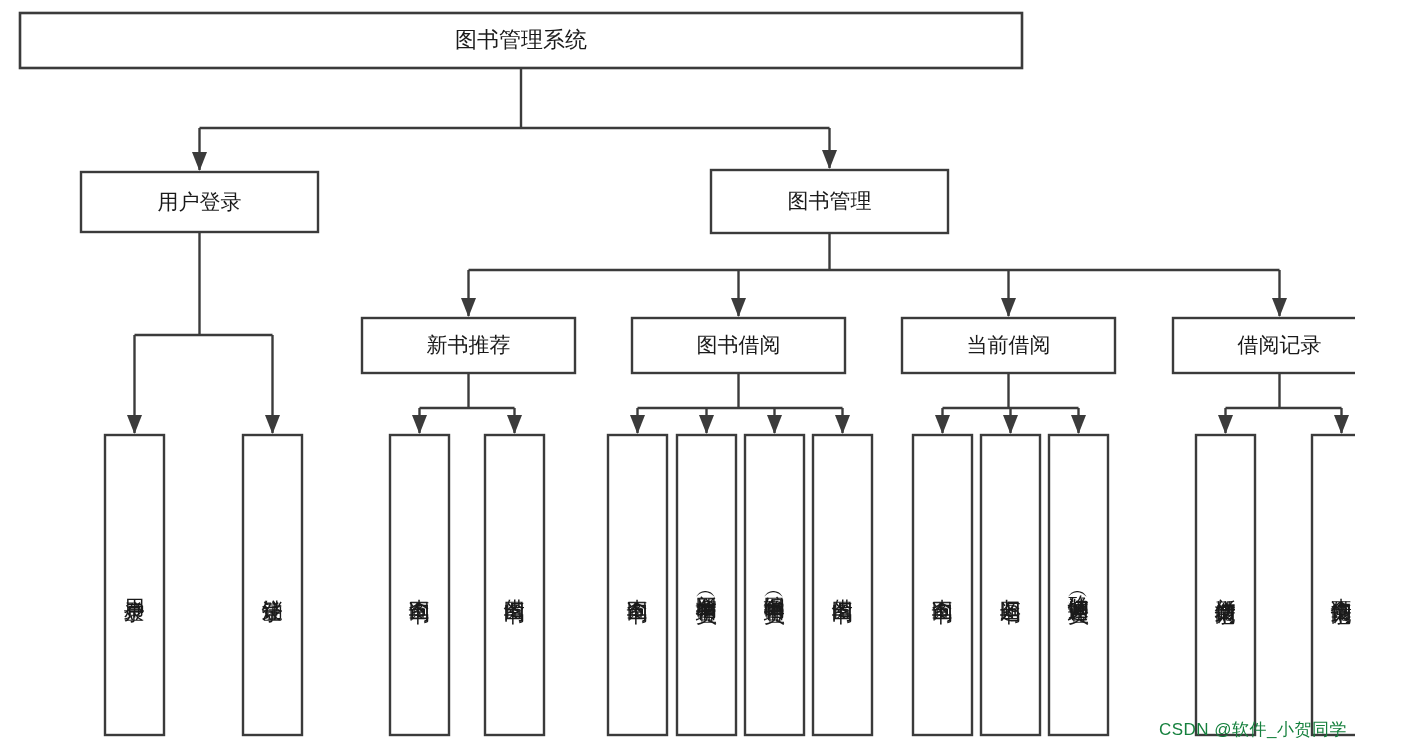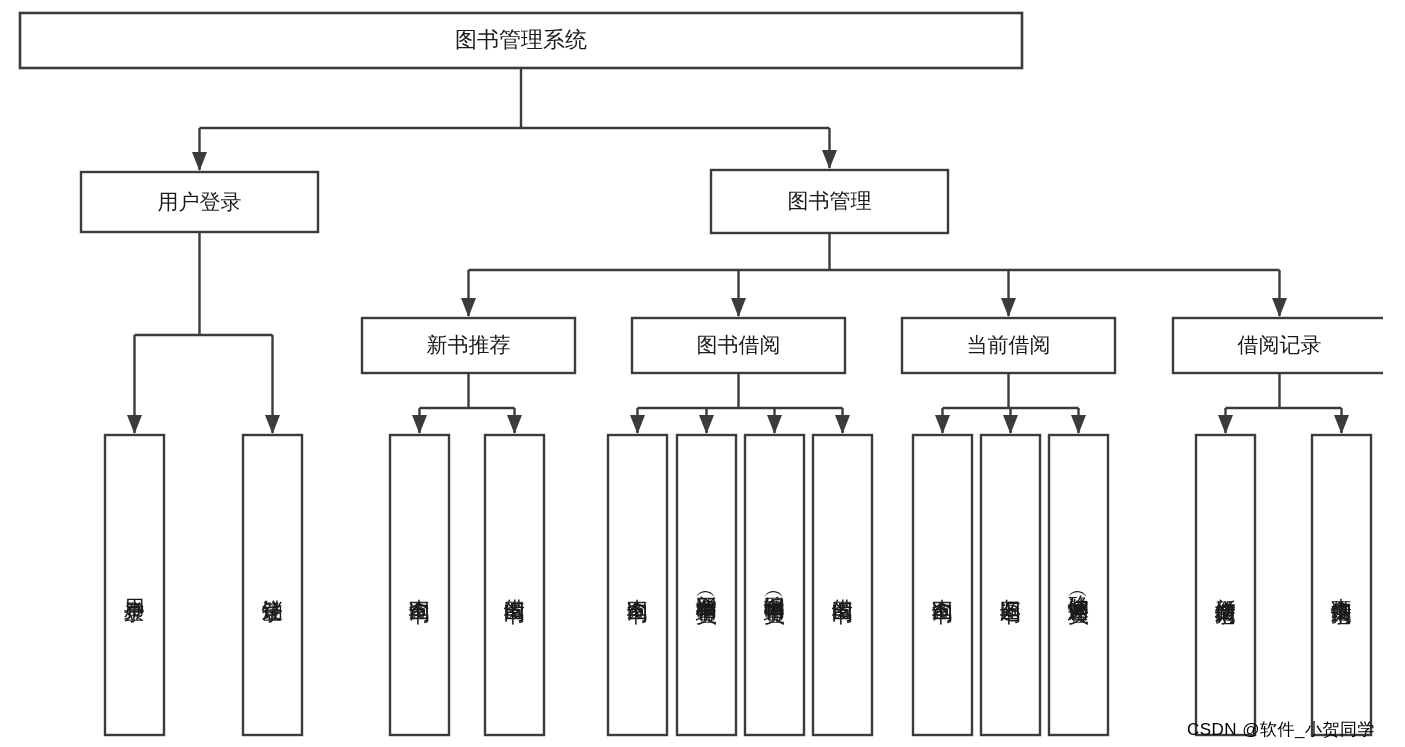--- a/index.html
+++ b/index.html
@@ -10,21 +10,20 @@
   }
   body {
     font-family: "Liberation Sans", "DejaVu Sans", sans-serif;
   }
   #diagram-root {
     position: relative;
     width: 1355px;
     height: 747px;
     background: #ffffff;
     overflow: hidden;
-    padding-left: 28px;
   }
   svg.diagram-canvas {
     position: absolute;
     top: 0;
     left: 0;
     width: 1405px;
     height: 747px;
     display: block;
   }
   .node-box {
@@ -71,21 +70,21 @@
     letter-spacing: 1.5px;
     color: #1a1a1a;
     white-space: nowrap;
   }
   .watermark {
     position: absolute;
     right: 8px;
     bottom: 6px;
     font-family: "Liberation Sans", "DejaVu Sans", sans-serif;
     font-size: 17px;
-    color: #000000;
+    color: #15803d;
     letter-spacing: 0.5px;
     white-space: nowrap;
   }
 </style>
 </head>
 <body>
 
 <div id="diagram-root">
   <svg class="diagram-canvas" viewBox="0 0 1405 747">
     <g id="connector-layer">

